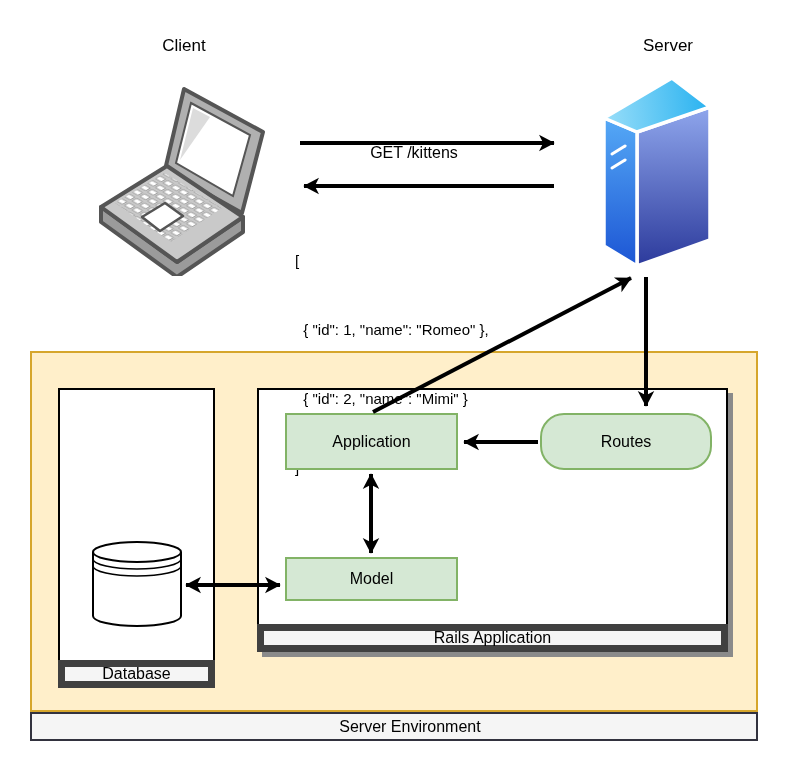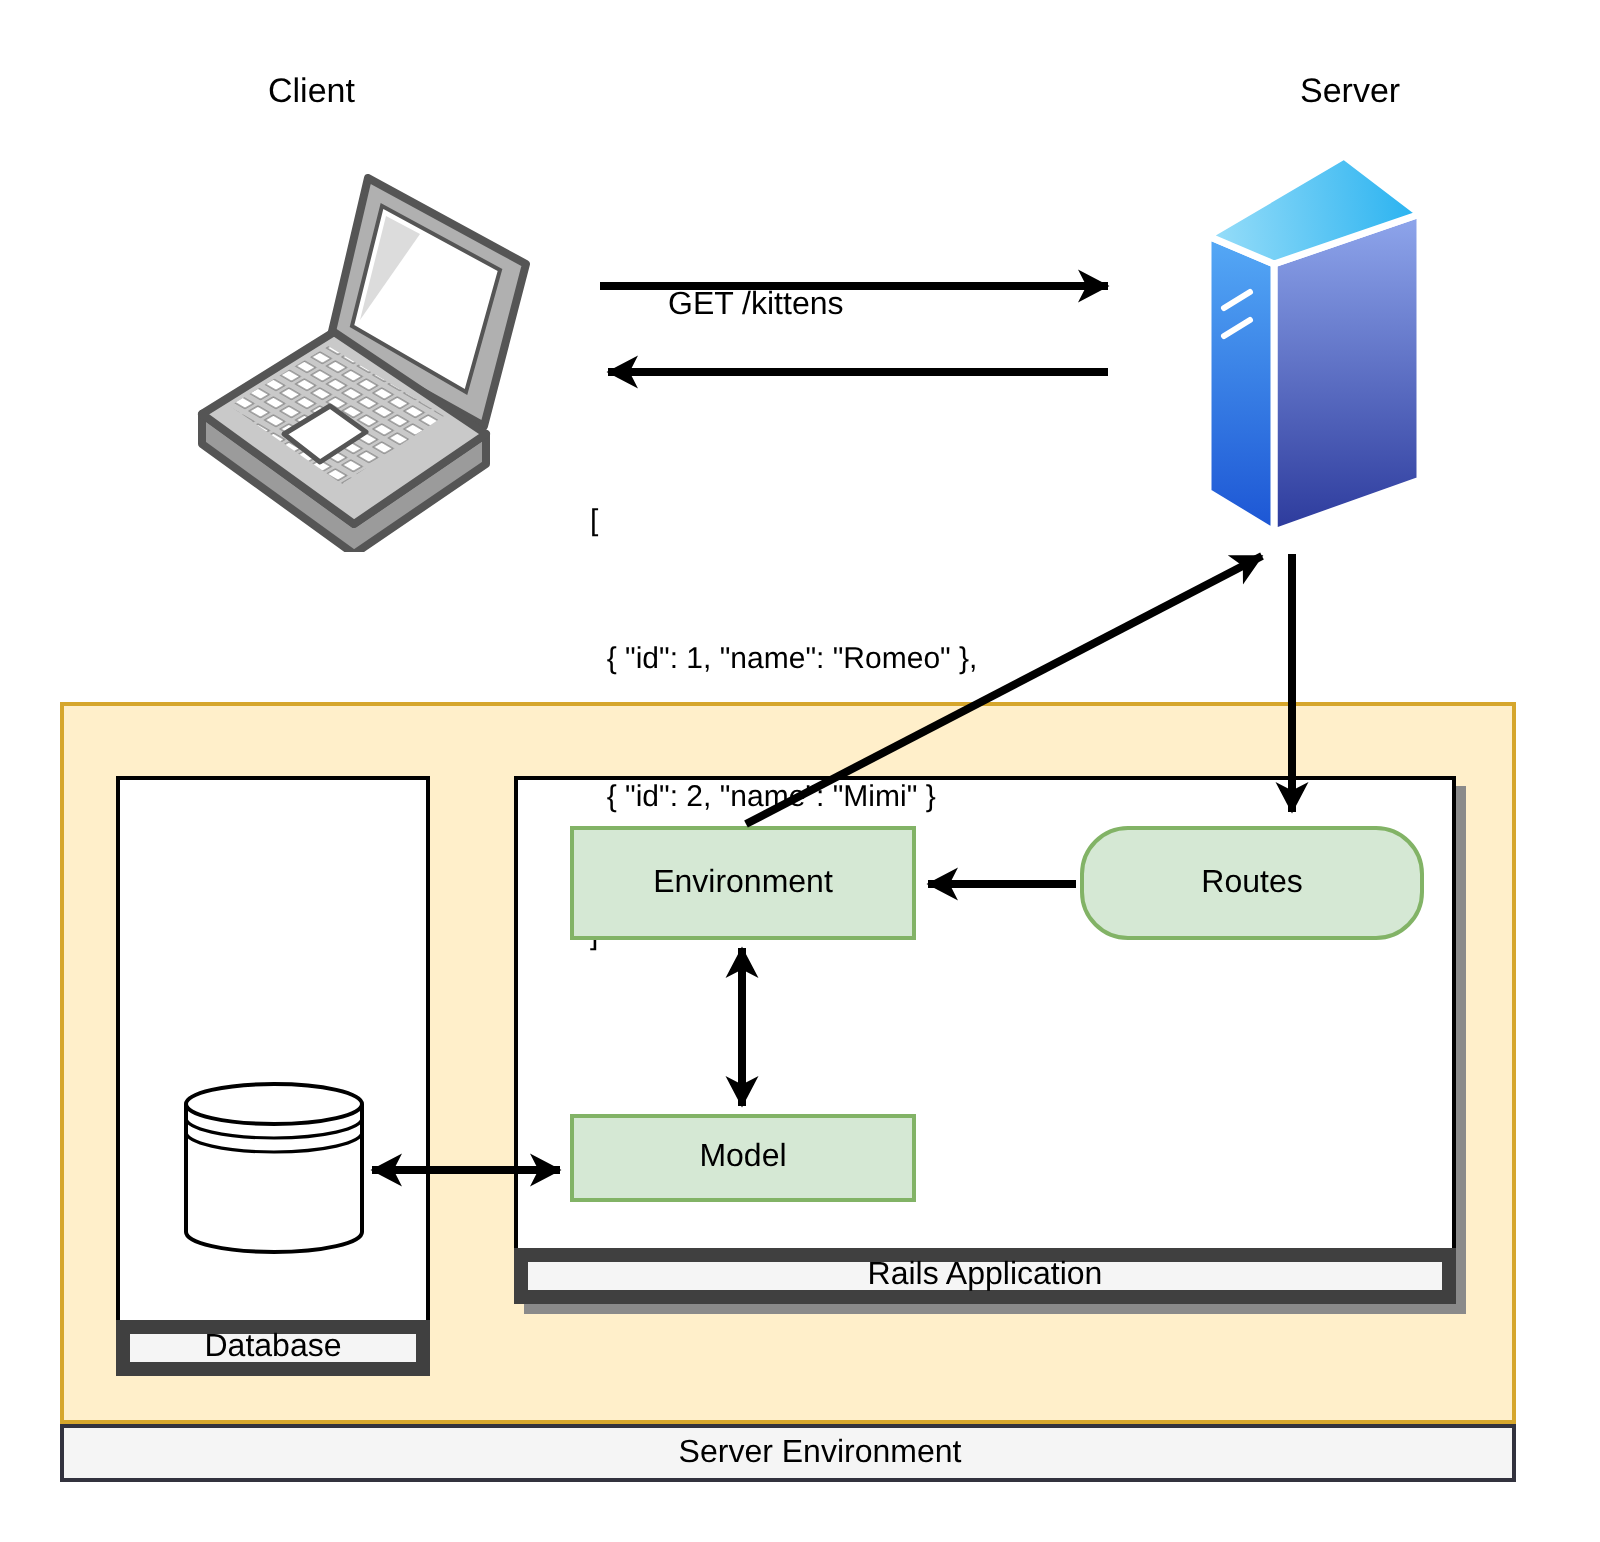--- a/index.html
+++ b/index.html
@@ -1,19 +1,19 @@
 <!DOCTYPE html>
 <html><head>
 <meta charset="utf-8">
 <style>
   html,body{margin:0;padding:0;background:#fff;}
   .canvas{position:relative;width:800px;height:771px;background:#ffffff;
           font-family:"Liberation Sans",sans-serif;color:#000;overflow:hidden;}
   .abs{position:absolute;box-sizing:border-box;}
-  .label{position:absolute;box-sizing:border-box;text-align:left;color:#000;}
+  .label{position:absolute;box-sizing:border-box;text-align:center;color:#000;}
   .node-title{font-size:17px;}
   .env-box{left:30px;top:351px;width:728px;height:361px;background:#ffefca;border:2px solid #d6a62c;z-index:1;}
   .white-box{background:#ffffff;border:2px solid #000000;z-index:2;}
   .db-box{left:58px;top:388px;width:157px;height:300px;}
   .rails-box{left:257px;top:388px;width:471px;height:264px;box-shadow:5px 5px 0 #8a8a8a;}
   .box-strip{position:absolute;box-sizing:border-box;left:-2px;bottom:-2px;right:-2px;height:28px;
              background:#f5f5f5;border:7px solid #404040;display:flex;align-items:center;justify-content:center;
              font-size:16px;}
   .green-box{background:#d5e8d4;border:2px solid #82b366;z-index:3;display:flex;align-items:center;justify-content:center;font-size:16px;}
   .ctrl{left:285px;top:413px;width:173px;height:57px;}
@@ -34,35 +34,35 @@
 
   <div class="abs white-box db-box">
     <div class="box-strip">Database</div>
   </div>
 
   <div class="abs white-box rails-box">
     <div class="box-strip">Rails Application</div>
   </div>
 
   <div class="abs green-box ctrl">
-    <span>Environment</span>
+    <span>Application</span>
   </div>
   <div class="abs green-box routes">
     <span>Routes</span>
   </div>
   <div class="abs green-box model">
     <span>Model</span>
   </div>
 
   <div class="abs env-bar">
     <span>Server Environment</span>
   </div>
 
   <div class="label node-title" style="left:134px;top:36px;width:100px;">Client</div>
-  <div class="label node-title" style="left:650px;top:36px;width:100px;">Server</div>
+  <div class="label node-title" style="left:618px;top:36px;width:100px;">Server</div>
   <div class="label" style="left:334px;top:104px;width:160px;font-size:16px;margin-top:40px;">GET /kittens</div>
 
   <div class="label json-block">
     <div>[</div>
     <div>  { "id": 1, "name": "Romeo" },</div>
     <div>  { "id": 2, "name": "Mimi" }</div>
     <div>]</div>
   </div>
 
   <svg class="abs icon" style="left:98px;top:76px;" width="180" height="200" viewBox="0 0 180 200">

